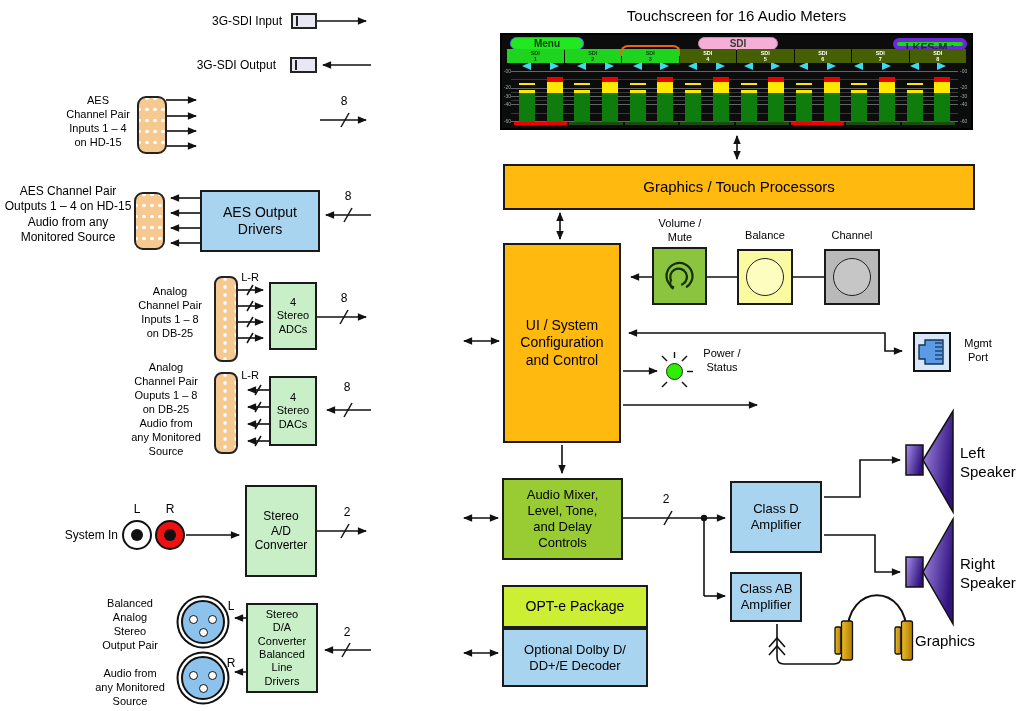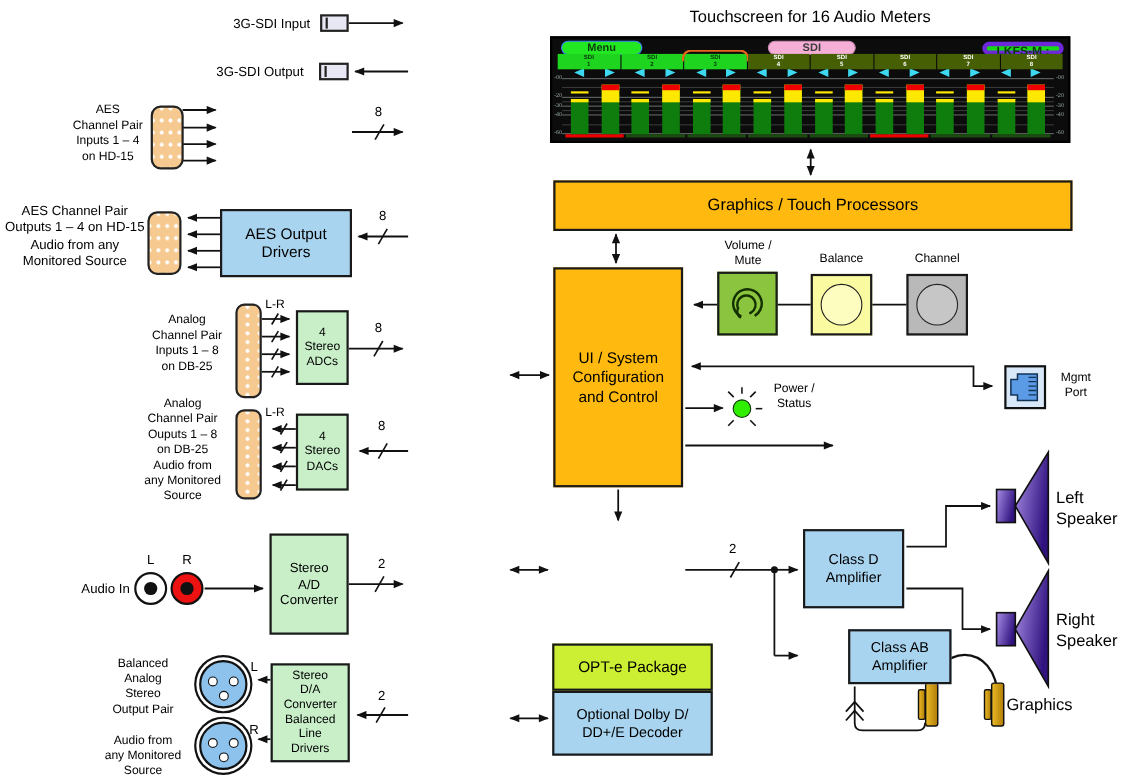--- a/index.html
+++ b/index.html
@@ -387,21 +387,21 @@
 Audio from
 any Monitored
 Source</div>
   <div class="dsub" style="left:214px;top:372px;width:24px;height:82px;border-radius:8px;background-size:11px 8px;background-position:3.5px 5px;"></div>
   <div class="lbl f11 c" style="left:236px;top:368px;width:28px;">L-R</div>
   <div class="blk f11" style="left:269px;top:376px;width:48px;height:70px;background:var(--block_green);">4
 Stereo
 DACs</div>
   <div class="lbl f12 c" style="left:339px;top:380px;width:16px;">8</div>
 
-  <div class="lbl f12 r" style="left:58px;top:528px;width:60px;">Audio In</div>
+  <div class="lbl f12 r" style="left:58px;top:528px;width:60px;">System In</div>
   <div class="lbl f12 c" style="left:128px;top:502px;width:18px;">L</div>
   <div class="lbl f12 c" style="left:161px;top:502px;width:18px;">R</div>
   <div class="rca" style="left:122px;top:520px;background:#fff;">
       <div class="pin"></div>
     </div>
   <div class="rca" style="left:155px;top:520px;background:var(--rca_red);">
       <div class="pin"></div>
     </div>
   <div class="blk f12" style="left:245px;top:485px;width:72px;height:92px;background:var(--block_green);">Stereo
 A/D
@@ -473,29 +473,33 @@
           <line x1="20" y1="13" x2="27" y2="13"></line>
         <line x1="20" y1="17" x2="27" y2="17"></line>
           <line x1="20" y1="21" x2="27" y2="21"></line>
         <line x1="20" y1="25" x2="27" y2="25"></line>
       </g>
     </svg>
   </div>
   <div class="lbl f11 c" style="left:952px;top:336px;width:52px;">Mgmt
 Port</div>
 
+  <div class="blk f13" style="left:502px;top:478px;width:121px;height:82px;background:var(--mixer_green);">Audio Mixer,
+Level, Tone,
+and Delay
+Controls</div>
   <div class="lbl f12 c" style="left:658px;top:492px;width:16px;">2</div>
 
   <div class="blk f13" style="left:502px;top:628px;width:146px;height:59px;background:var(--block_blue);">Optional Dolby D/
 DD+/E Decoder</div>
   <div class="blk f14" style="left:502px;top:585px;width:146px;height:43px;background:var(--opt_green);">OPT-e Package</div>
 
   <div class="blk f13" style="left:730px;top:481px;width:92px;height:72px;background:var(--block_blue);">Class D
 Amplifier</div>
-  <div class="blk f13" style="left:771px;top:572px;width:94px;height:50px;background:var(--block_blue);">Class AB
+  <div class="blk f13" style="left:730px;top:572px;width:72px;height:50px;background:var(--block_blue);">Class AB
 Amplifier</div>
 
   <div class="lbl f15" style="left:960px;top:443px;width:64px;">Left
 Speaker</div>
   <div class="lbl f15" style="left:960px;top:554px;width:64px;">Right
 Speaker</div>
   <div class="lbl f15" style="left:915px;top:631px;width:86px;">Graphics</div>
 </div>
 
 </body></html>

